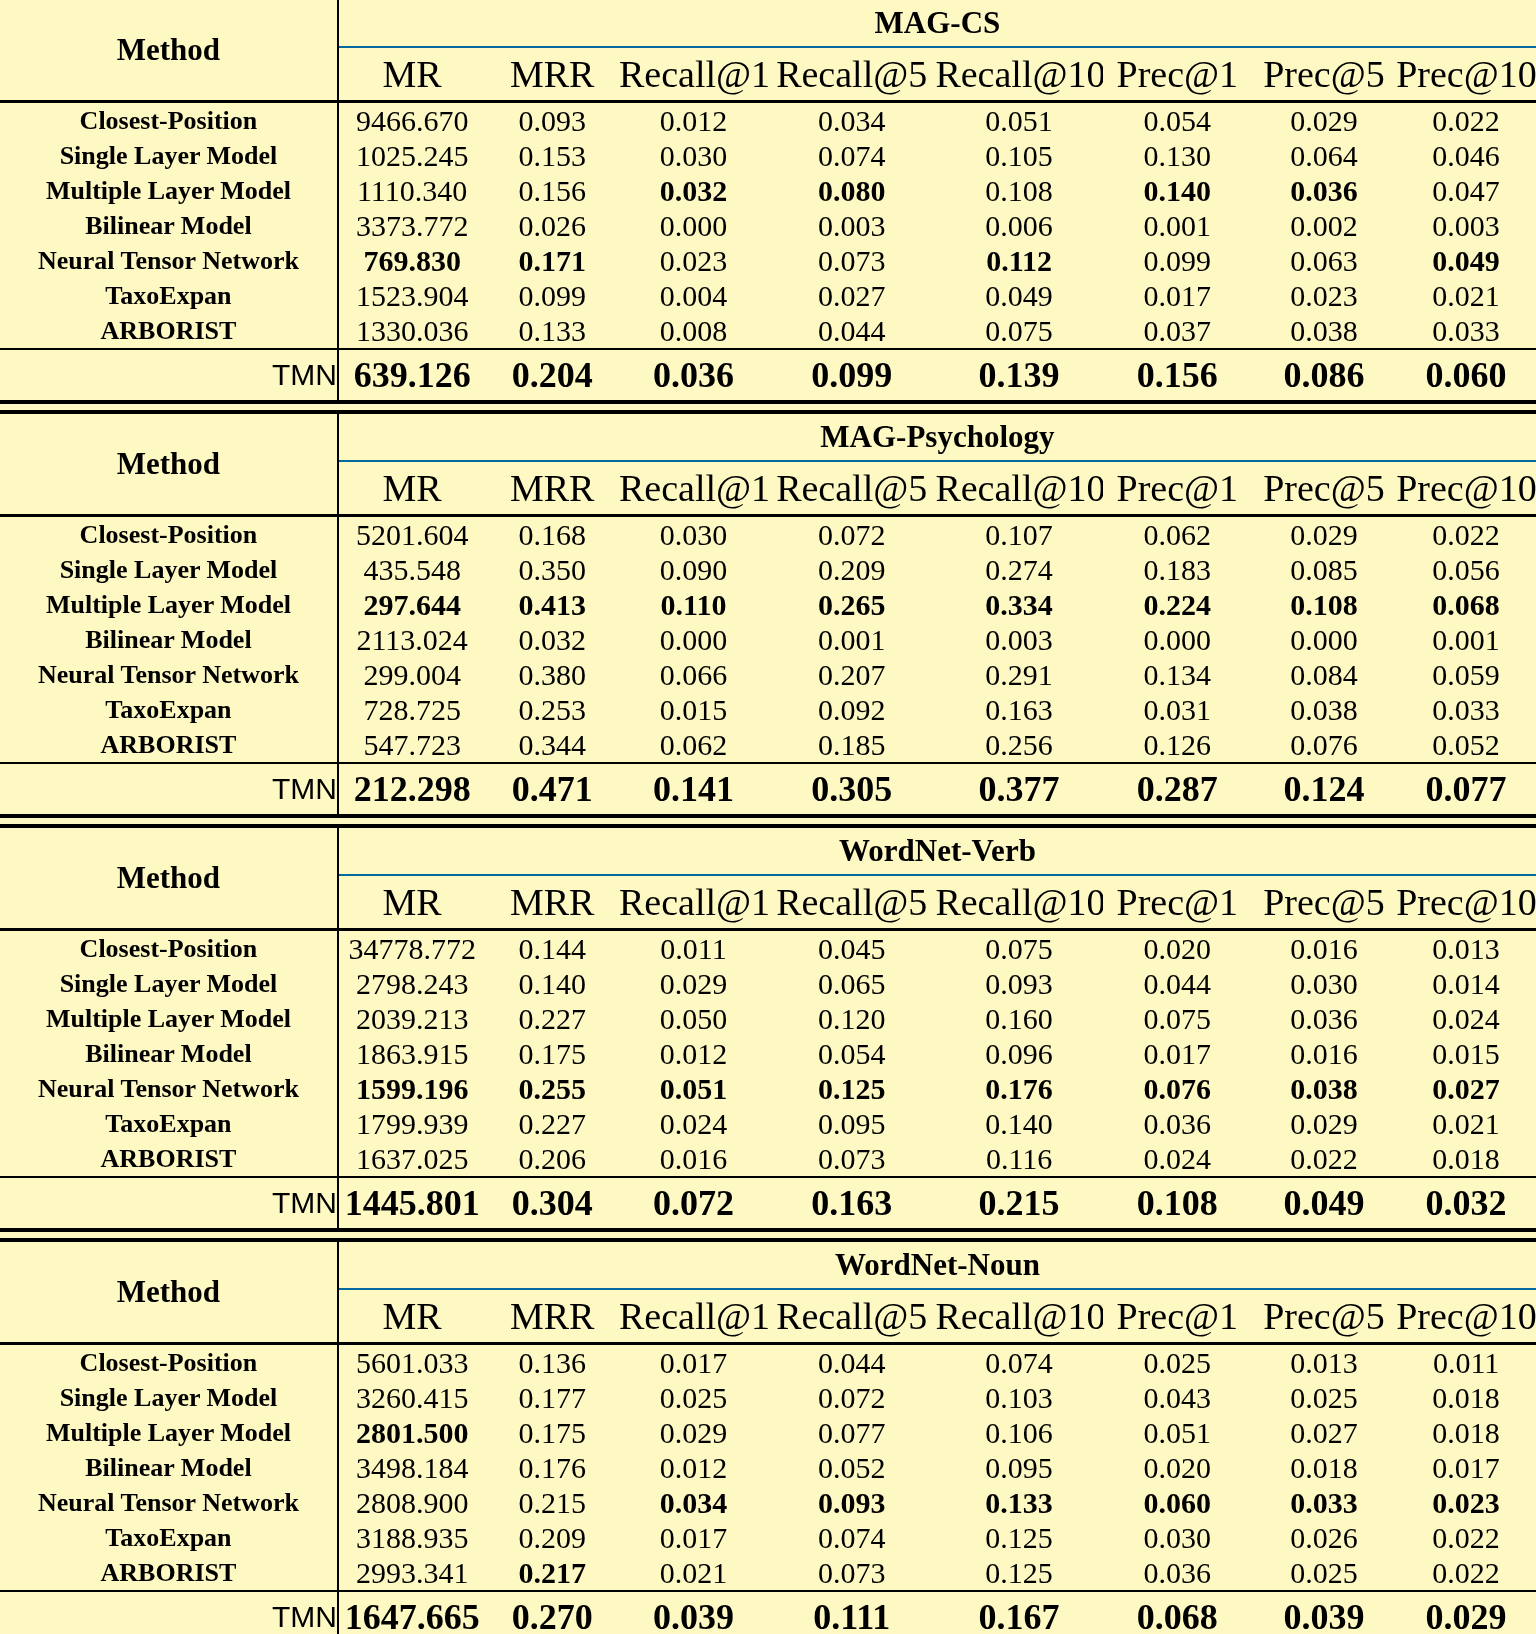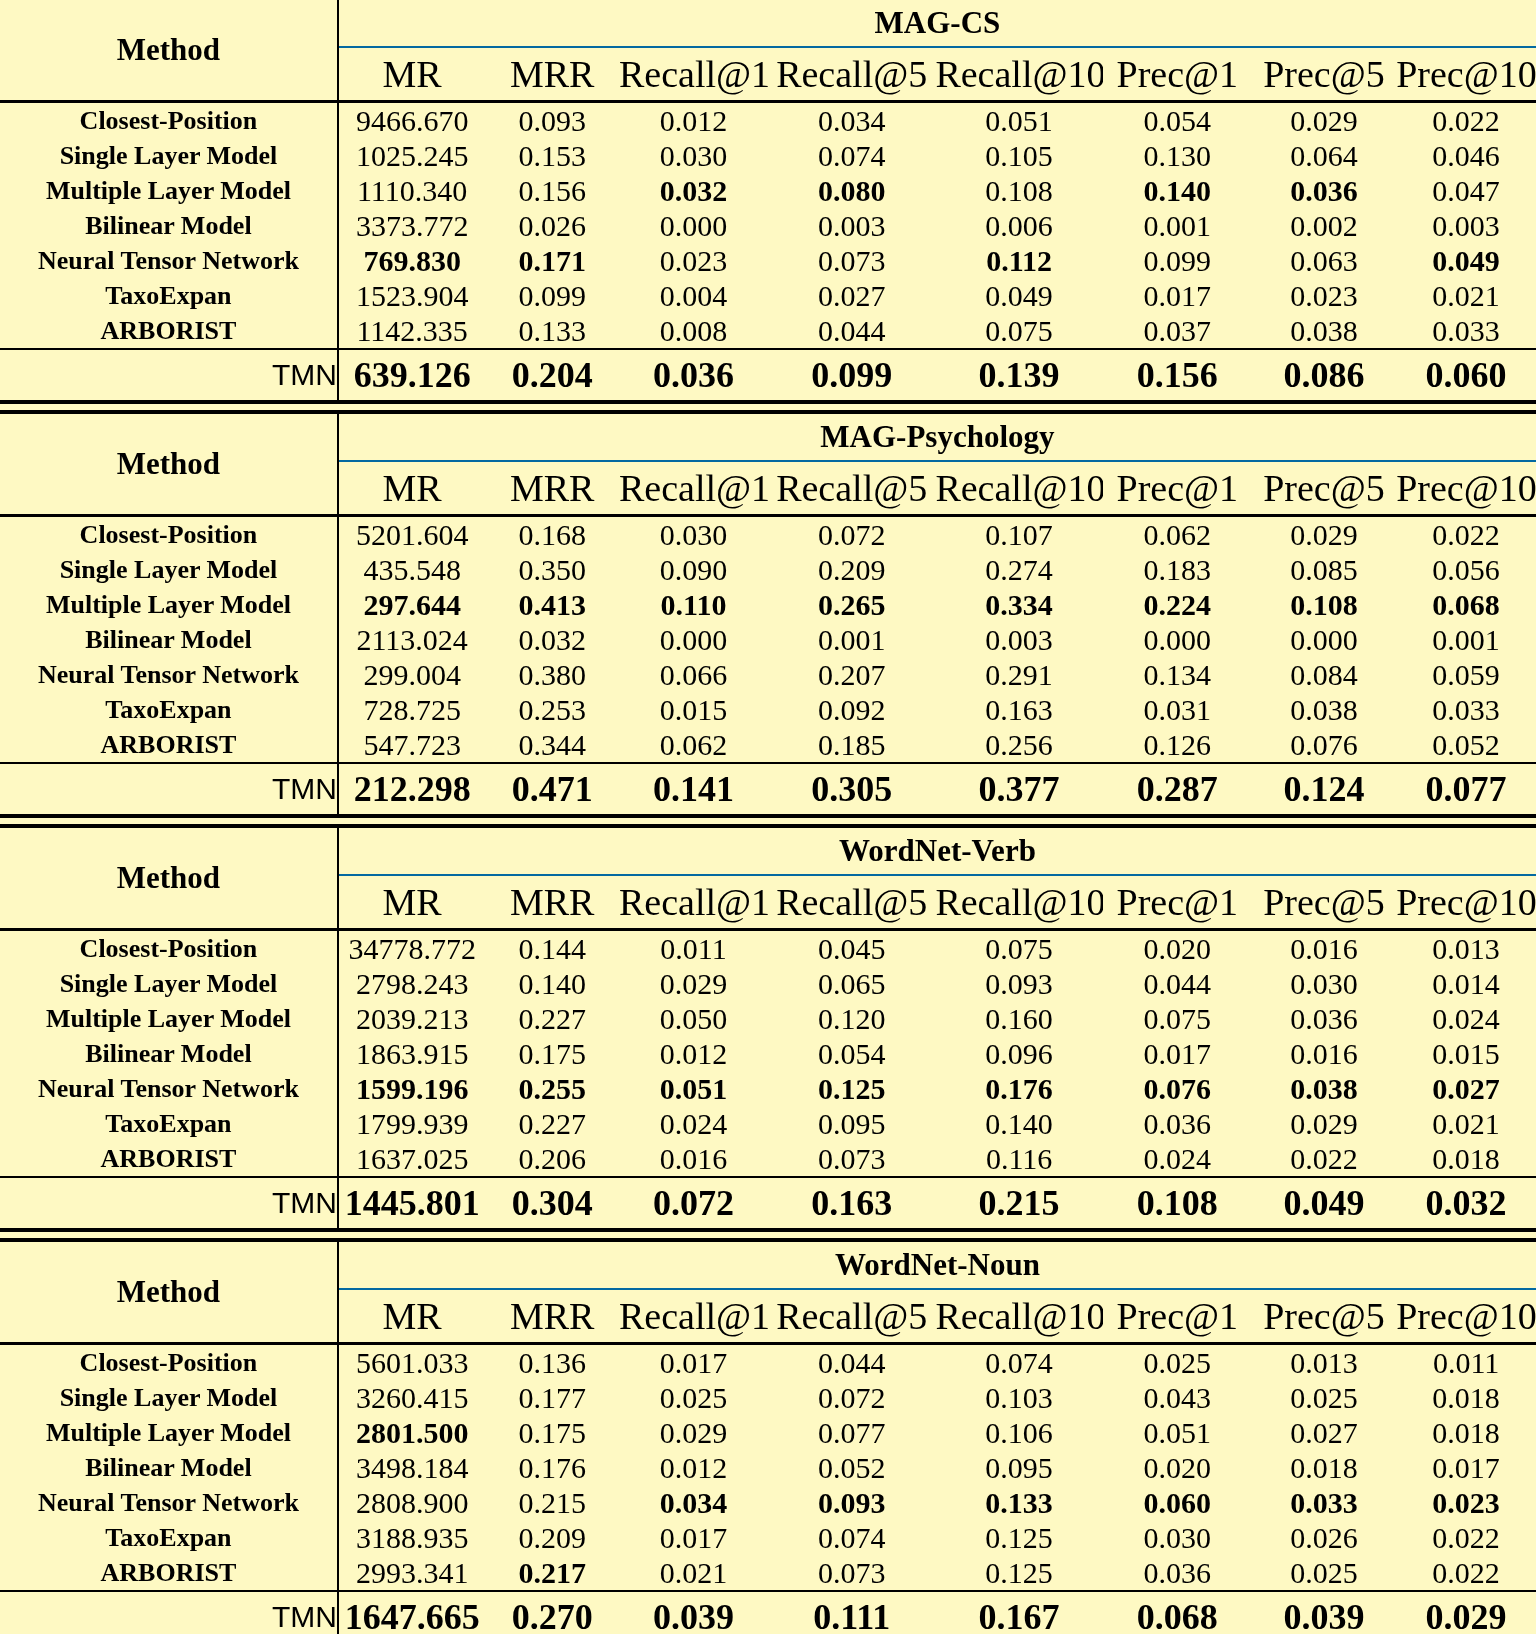--- a/index.html
+++ b/index.html
@@ -168,21 +168,21 @@
               <td class="val">0.099</td>
               <td class="val">0.004</td>
               <td class="val">0.027</td>
               <td class="val">0.049</td>
               <td class="val">0.017</td>
               <td class="val">0.023</td>
               <td class="val">0.021</td>
             </tr>
             <tr class="data-row">
               <td class="method-c">ARBORIST</td>
-              <td class="val">1142.335</td>
+              <td class="val">1330.036</td>
               <td class="val">0.133</td>
               <td class="val">0.008</td>
               <td class="val">0.044</td>
               <td class="val">0.075</td>
               <td class="val">0.037</td>
               <td class="val">0.038</td>
               <td class="val">0.033</td>
             </tr>
           </tbody>
           <tfoot>

